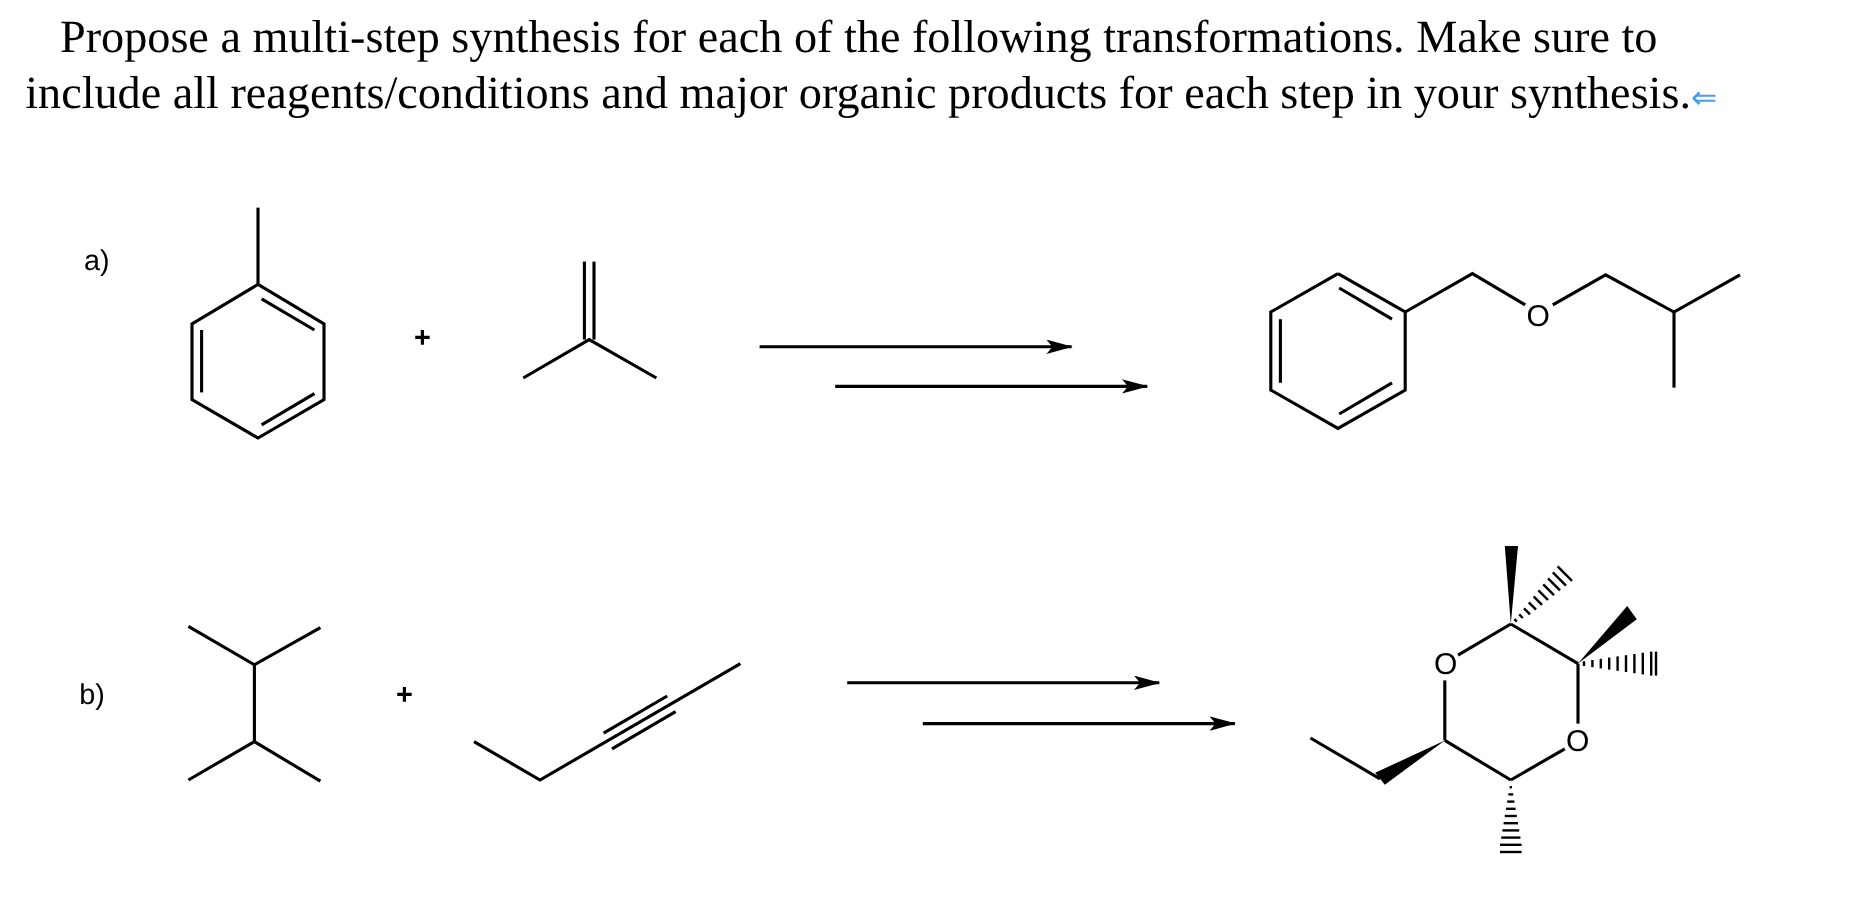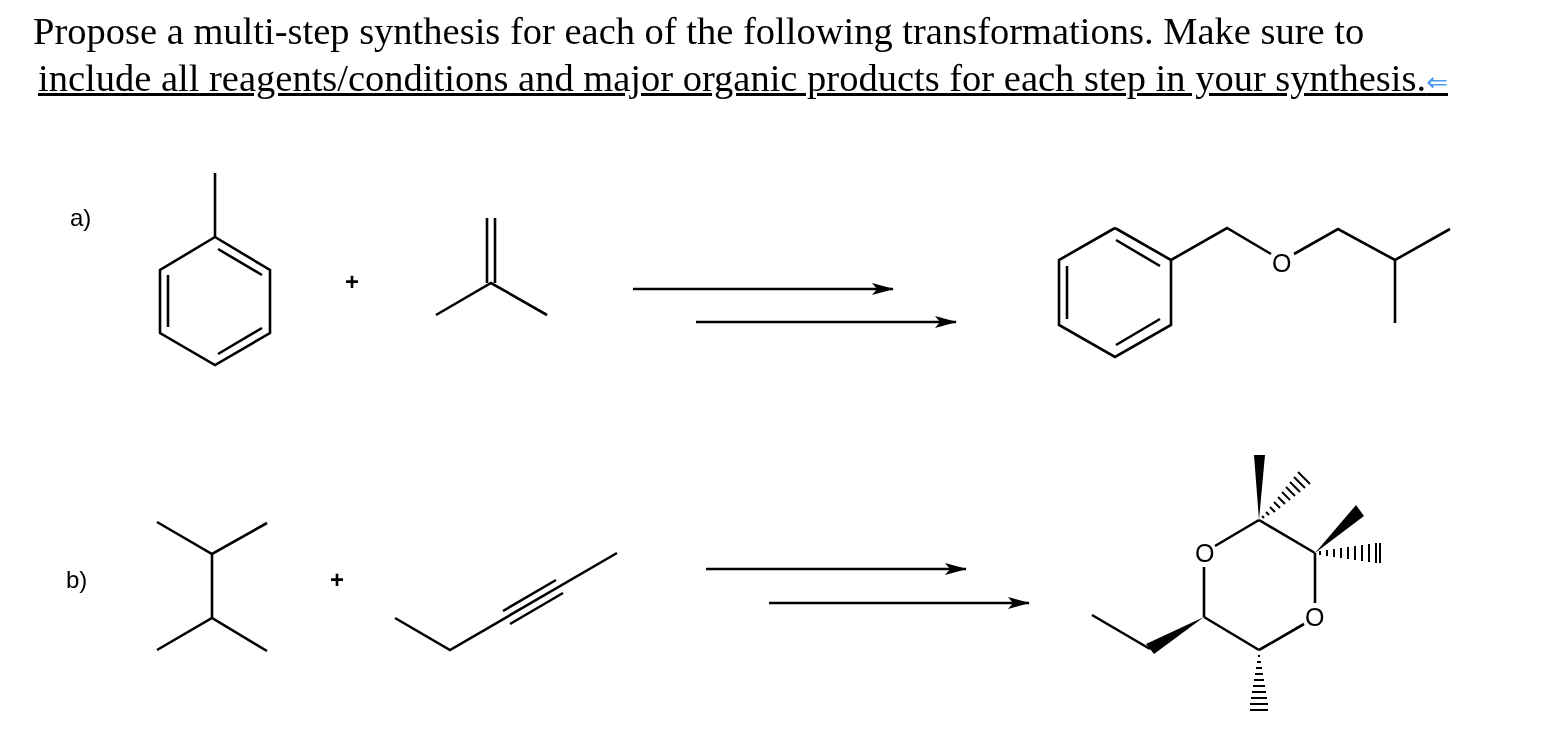--- a/index.html
+++ b/index.html
@@ -3,22 +3,22 @@
 <meta charset="utf-8">
 <style>
   html, body { margin: 0; padding: 0; background: #ffffff; }
   body { width: 1560px; height: 750px; position: relative; overflow: hidden; }
   .prompt {
     position: absolute; left: 0; top: 8px; width: 1560px;
     font-family: "Liberation Serif", "DejaVu Serif", serif;
     font-size: 38.5px; line-height: 47px; color: #000;
   }
   .prompt .line { position: absolute; white-space: nowrap; }
-  .prompt .l1 { left: 33px; top: 0; }
-  .prompt .l2 { left: 38px; top: 47px; text-decoration: underline; }
+  .prompt .l1 { left: 50px; top: 0; }
+  .prompt .l2 { left: 21px; top: 47px; }
   .return-mark { color: #4a9bf5; font-family: "DejaVu Sans", sans-serif; font-size: 26px; }
   .label {
     position: absolute; font-family: "Liberation Sans", "DejaVu Sans", sans-serif;
     font-size: 24px; color: #000;
   }
   .plus {
     position: absolute; font-family: "Liberation Sans", "DejaVu Sans", sans-serif;
     font-size: 24px; font-weight: bold; color: #000;
   }
   svg.scheme { position: absolute; left: 0; top: 0; }

